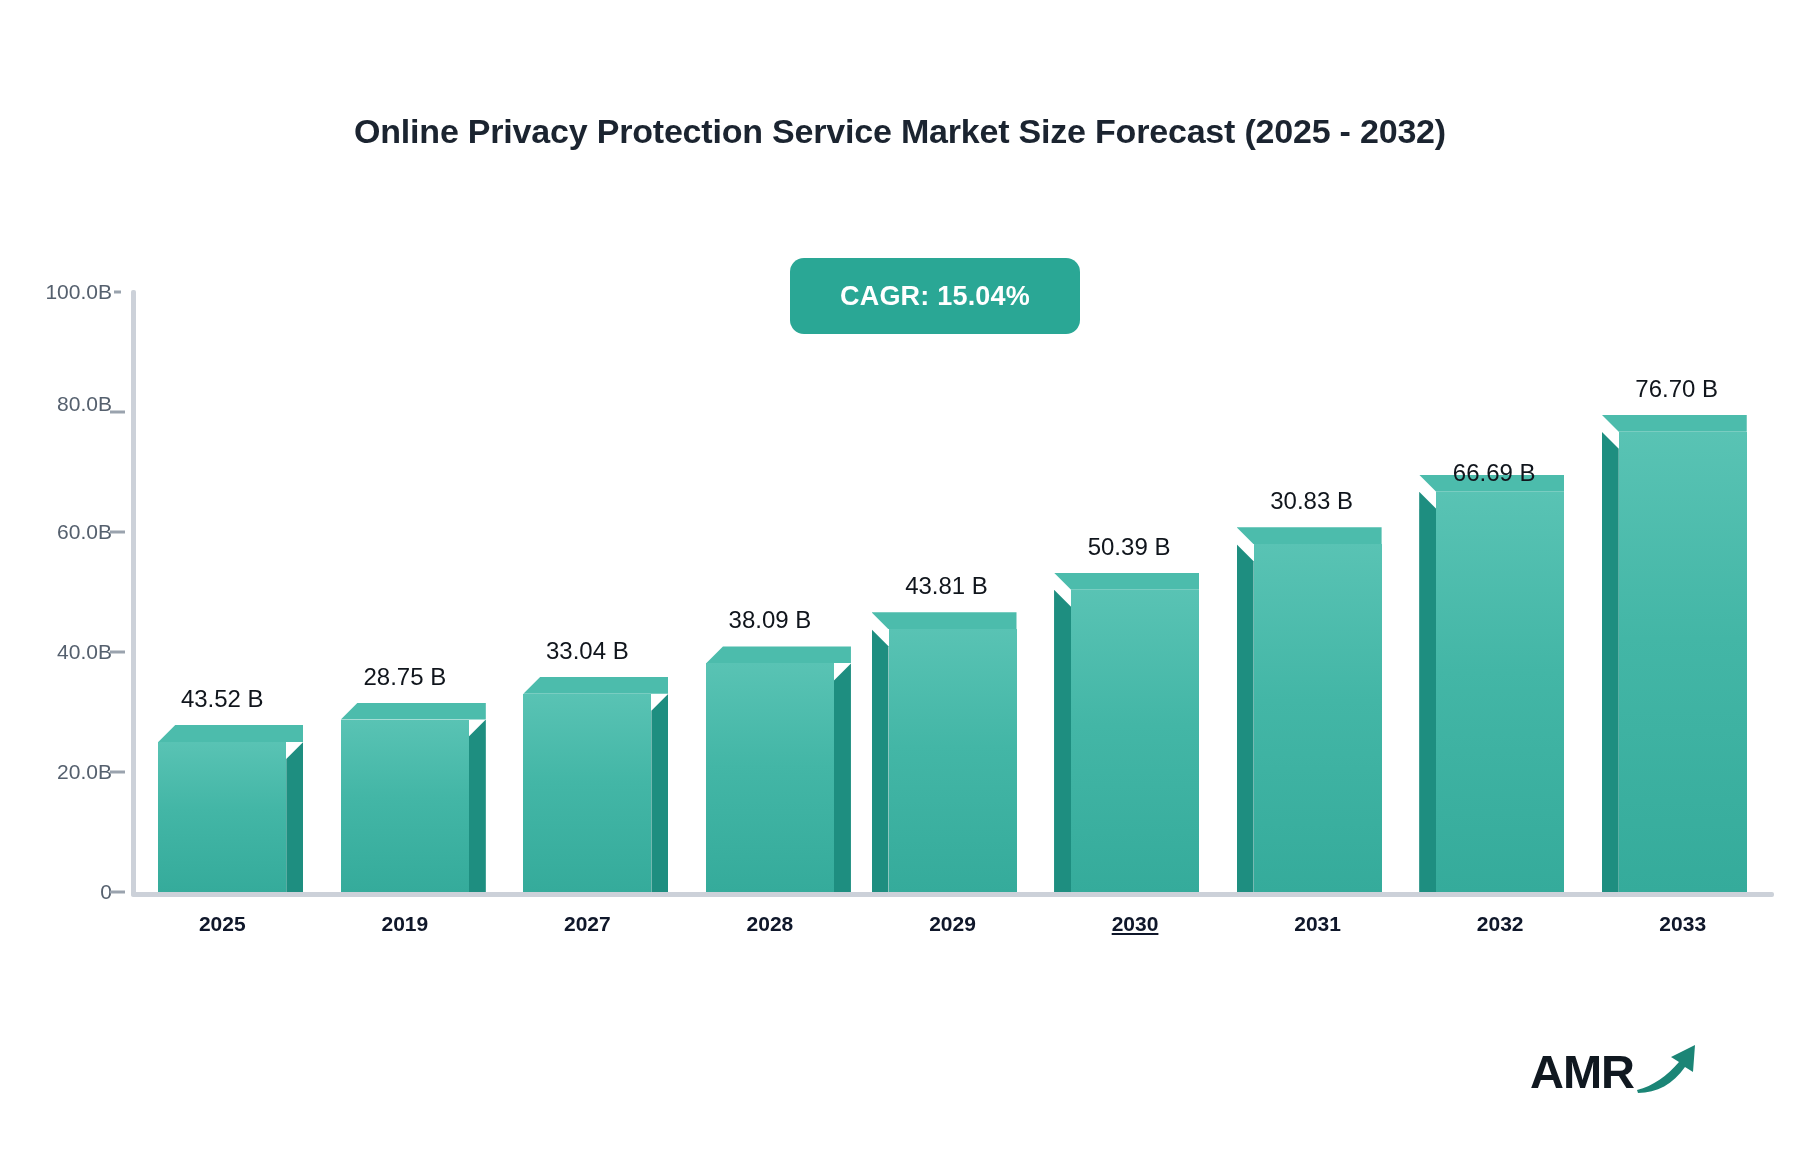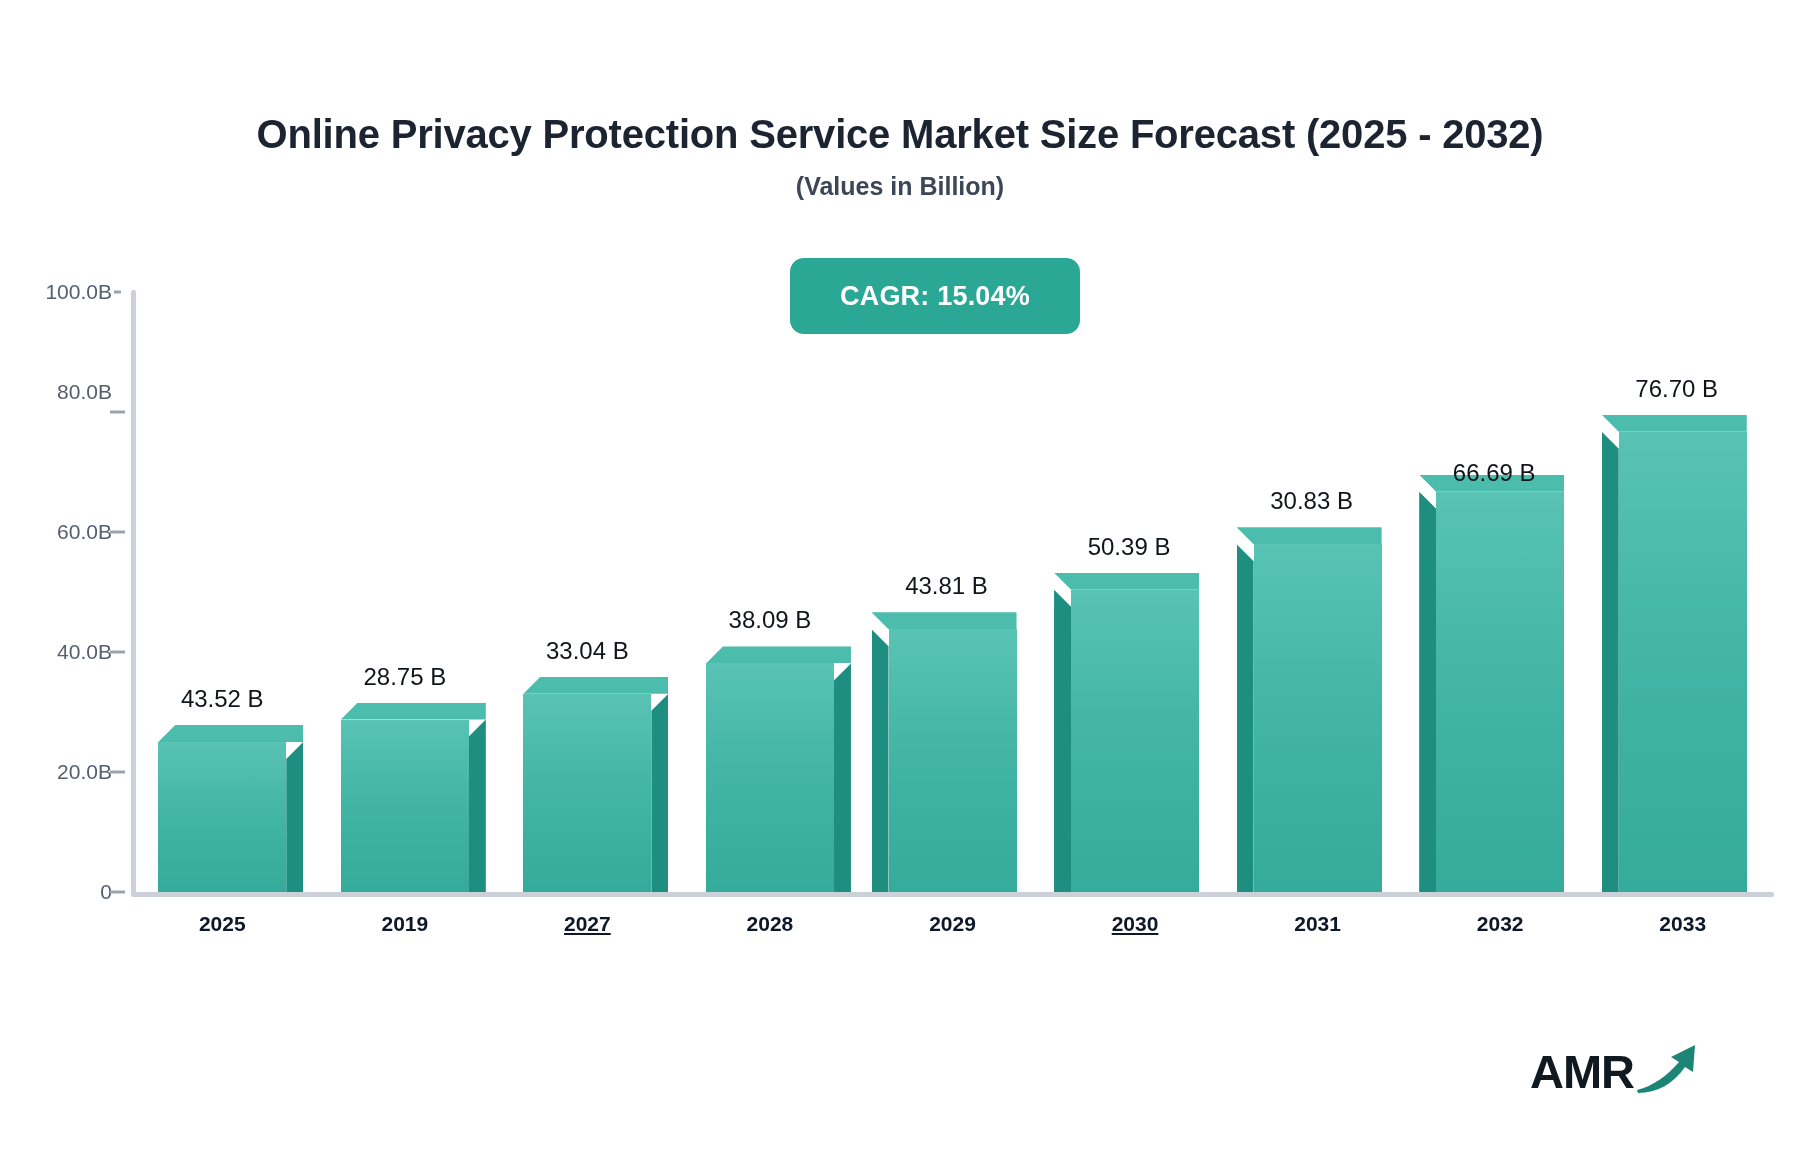--- a/index.html
+++ b/index.html
@@ -21,21 +21,21 @@
     background: #ffffff;
   }
 
   
   .title {
     position: absolute;
     top: 112px;
     left: 0;
     width: 1800px;
     text-align: center;
-    font-size: 40px;
+    font-size: 34px;
     font-weight: bold;
     color: #1b2430;
     letter-spacing: -0.2px;
   }
   .subtitle {
     position: absolute;
     top: 172px;
     left: 0;
     width: 1800px;
     text-align: center;
@@ -175,39 +175,38 @@
     left: 105px;
     top: 0px;
   }
 </style>
 </head>
 <body>
 
 <div id="chart-root">
 
   <div class="title">Online Privacy Protection Service Market Size Forecast (2025 - 2032)</div>
-  <div class="subtitle">(Values in Billion)</div>
 
   <div class="cagr-badge">
     <span>CAGR: 15.04%</span>
   </div>
 
   <div id="plot">
     <div class="axis-line-y"></div>
     <div class="axis-line-x"></div>
     <div id="yticks">
         <div class="ytick-label" style="top: 892px;">0</div>
         <div class="ytick-dash" style="top: 892px;"></div>
         <div class="ytick-label" style="top: 772px;">20.0B</div>
         <div class="ytick-dash" style="top: 772px;"></div>
         <div class="ytick-label" style="top: 652px;">40.0B</div>
         <div class="ytick-dash" style="top: 652px;"></div>
         <div class="ytick-label" style="top: 532px;">60.0B</div>
         <div class="ytick-dash" style="top: 532px;"></div>
-        <div class="ytick-label" style="top: 392px; text-align: center;">80.0B</div>
+        <div class="ytick-label" style="top: 404px; text-align: center;">80.0B</div>
         <div class="ytick-dash" style="top: 412px;"></div>
         <div class="ytick-label" style="top: 292px;">100.0B</div>
         <div class="ytick-dash small" style="top: 292px;"></div>
       </div>
     <div id="bars">
         <div class="bar-group" style="left: 0px; top: 0px; width: 1800px; height: 1156px; position: absolute; pointer-events: none;">
           <div class="bar-side" style="width: 17px; height: 150px; top: 742px; bottom: auto; left: 286.278px; clip-path: polygon(0px 17px, 100% 0px, 100% 100%, 0px 100%);"></div>
           <div class="bar-front" style="width: 128px; height: 150px; left: 158.278px; top: 742px; bottom: auto;"></div>
           <div class="bar-top" style="width: 145px; height: 17px; left: 158.278px; top: 725px; clip-path: polygon(0px 100%, 17px 0px, 100% 0px, 100% 100%); background: rgb(76, 188, 172);"></div>
         </div>
@@ -257,21 +256,21 @@
         <div class="bar-group" style="left: 0px; top: 0px; width: 1800px; height: 1156px; position: absolute; pointer-events: none;">
           <div class="bar-side" style="width: 17px; height: 460.2px; top: 431.8px; bottom: auto; left: 1601.72px; clip-path: polygon(0px 0px, 100% 17px, 100% 100%, 0px 100%);"></div>
           <div class="bar-front" style="width: 128px; height: 460.2px; left: 1618.72px; top: 431.8px; bottom: auto;"></div>
           <div class="bar-top" style="width: 145px; height: 17px; left: 1601.72px; top: 414.8px; clip-path: polygon(0px 0px, 100% 0px, 100% 100%, 17px 100%); background: rgb(76, 188, 172);"></div>
         </div>
         <div class="bar-value" style="width: 200px; left: 1576.72px; top: 374.8px;">76.70 B</div>
       </div>
     <div id="xticks">
         <div class="xtick-label" style="width: 160px; left: 142.278px;">2025</div>
         <div class="xtick-label" style="width: 160px; left: 324.833px;">2019</div>
-        <div class="xtick-label" style="width: 160px; left: 507.389px; text-decoration: underline;">2027</div>
+        <div class="xtick-label" style="width: 160px; left: 507.389px;">2027</div>
         <div class="xtick-label" style="width: 160px; left: 689.944px;">2028</div>
         <div class="xtick-label" style="width: 160px; left: 872.5px;">2029</div>
         <div class="xtick-label" style="width: 160px; left: 1055.06px; text-decoration: underline;">2030</div>
         <div class="xtick-label" style="width: 160px; left: 1237.61px;">2031</div>
         <div class="xtick-label" style="width: 160px; left: 1420.17px;">2032</div>
         <div class="xtick-label" style="width: 160px; left: 1602.72px;">2033</div>
       </div>
   </div>
 
   <div class="logo">

